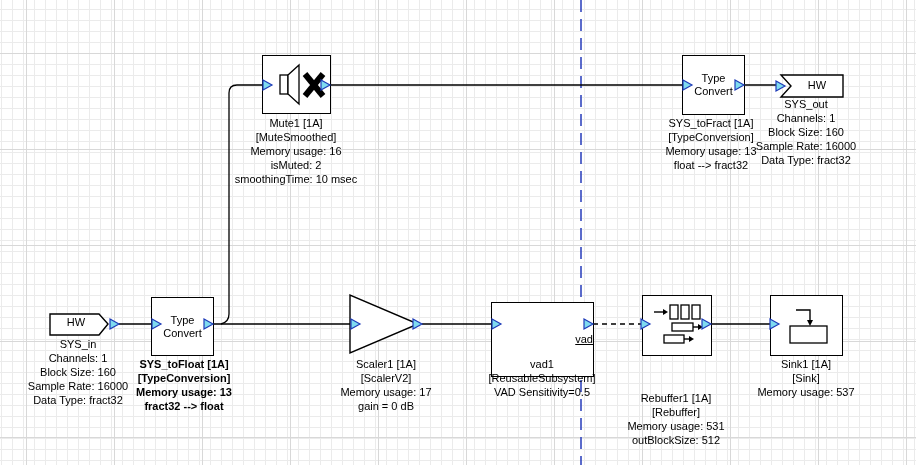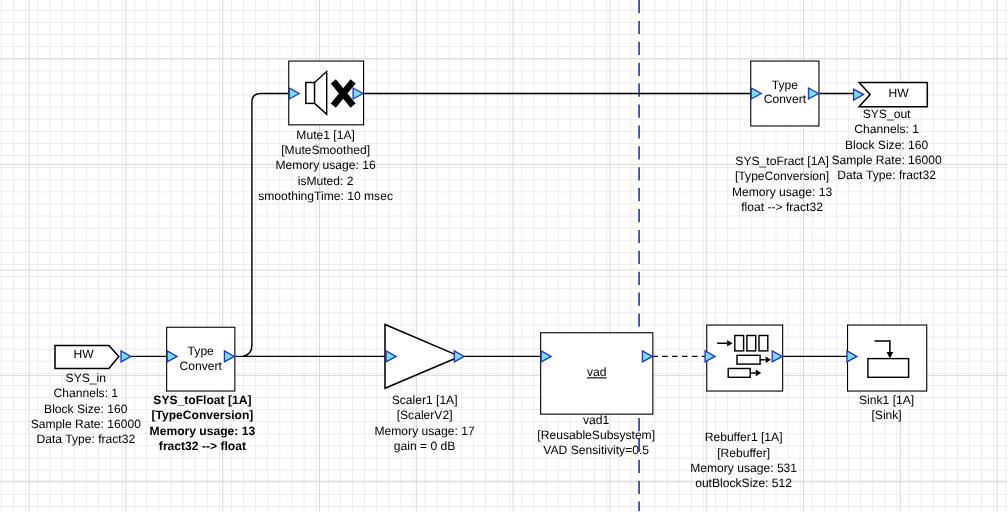--- a/index.html
+++ b/index.html
@@ -12,21 +12,21 @@
       linear-gradient(to right,#ebebeb 1px,transparent 1px),
       linear-gradient(to bottom,#ebebeb 1px,transparent 1px);
     background-size:88px 88px,96px 96px,11px 11px,11px 11px;
     background-position:26px 0,0 53px,1px 0,0 9px;
   }
   svg.layer{position:absolute;left:0;top:0;width:916px;height:465px;}
   #wires-layer{z-index:1;}
   #shapes-layer{z-index:2;}
   #ports-layer{z-index:4;pointer-events:none;}
   .block{position:absolute;background:#fff;border:1.5px solid #000;box-sizing:border-box;z-index:2;
-         display:flex;align-items:center;justify-content:center;}
+         display:flex;align-items:center;justify-content:flex-end;}
   .block .bt{font-size:11px;line-height:13px;text-align:center;}
   .cap{position:absolute;width:170px;text-align:center;font-size:11px;line-height:14px;z-index:3;}
   .cap .b{font-weight:normal;}
   .hw{position:absolute;font-size:11px;text-align:center;z-index:3;}
   .wire{stroke:#000;stroke-width:1.3;fill:none;}
   .wire.dash{stroke-dasharray:5 4;}
   .shape{fill:#fff;stroke:#000;stroke-width:1.4;}
   .port{fill:#7fdbf0;stroke:#1e3bb8;stroke-width:1.2;}
   .icon{display:block;}
   .ln{stroke:#000;stroke-width:1.4;fill:none;}
@@ -127,39 +127,40 @@
     <div>smoothingTime: 10 msec</div>
   </div>
 
   <div class="cap" style="left:301px;top:357px;">
     <div>Scaler1 [1A]</div>
     <div>[ScalerV2]</div>
     <div>Memory usage: 17</div>
     <div>gain = 0 dB</div>
   </div>
 
-  <div class="cap" style="left:457px;top:375px;">
+  <div class="cap" style="left:457px;top:357px;">
     <div>vad1</div>
     <div>[ReusableSubsystem]</div>
     <div>VAD Sensitivity=0.5</div>
   </div>
 
   <div class="cap" style="left:591px;top:357px;margin-top:34px;">
     <div>Rebuffer1 [1A]</div>
     <div>[Rebuffer]</div>
     <div class="b">Memory usage: 531</div>
     <div>outBlockSize: 512</div>
   </div>
 
   <div class="cap" style="left:721px;top:357px;">
     <div>Sink1 [1A]</div>
     <div>[Sink]</div>
+    <div class="b">Memory usage: 537</div>
   </div>
 
-  <div class="cap" style="left:626px;top:116px;margin-top:24px;">
+  <div class="cap" style="left:626px;top:116px;">
     <div>SYS_toFract [1A]</div>
     <div>[TypeConversion]</div>
     <div>Memory usage: 13</div>
     <div>float --&gt; fract32</div>
   </div>
 
   <div class="cap" style="left:721px;top:97px;">
     <div>SYS_out</div>
     <div>Channels: 1</div>
     <div>Block Size: 160</div>

